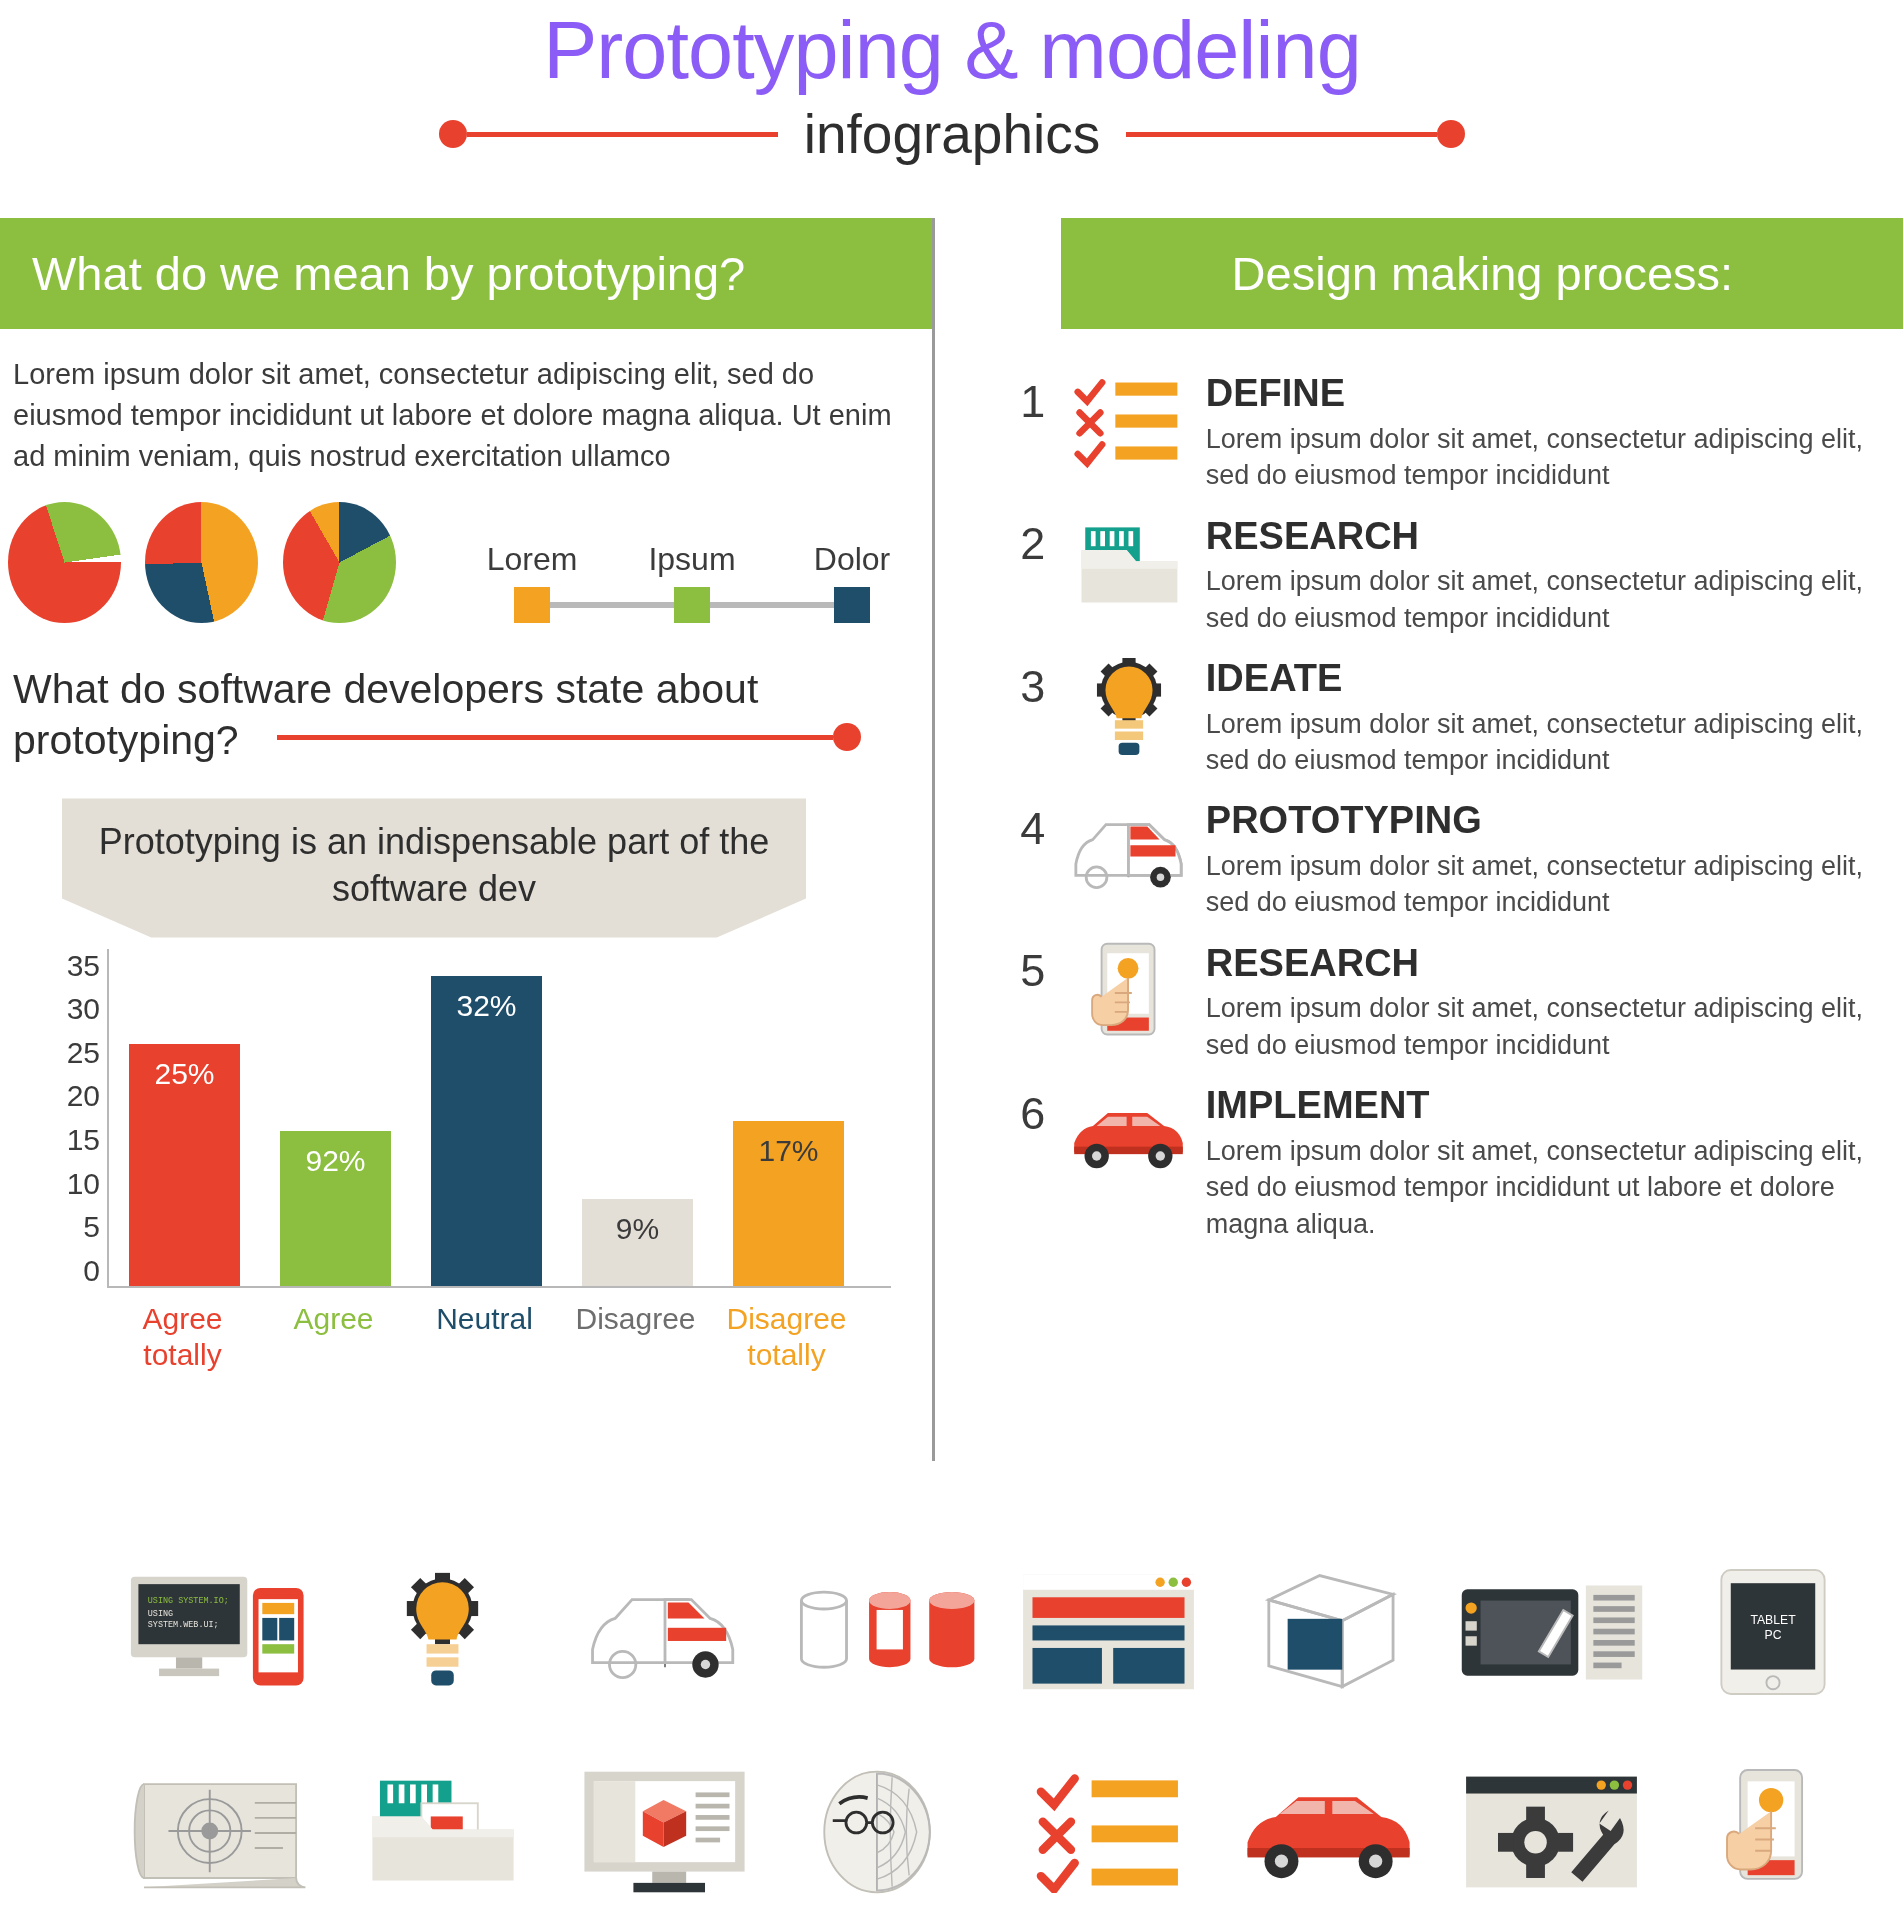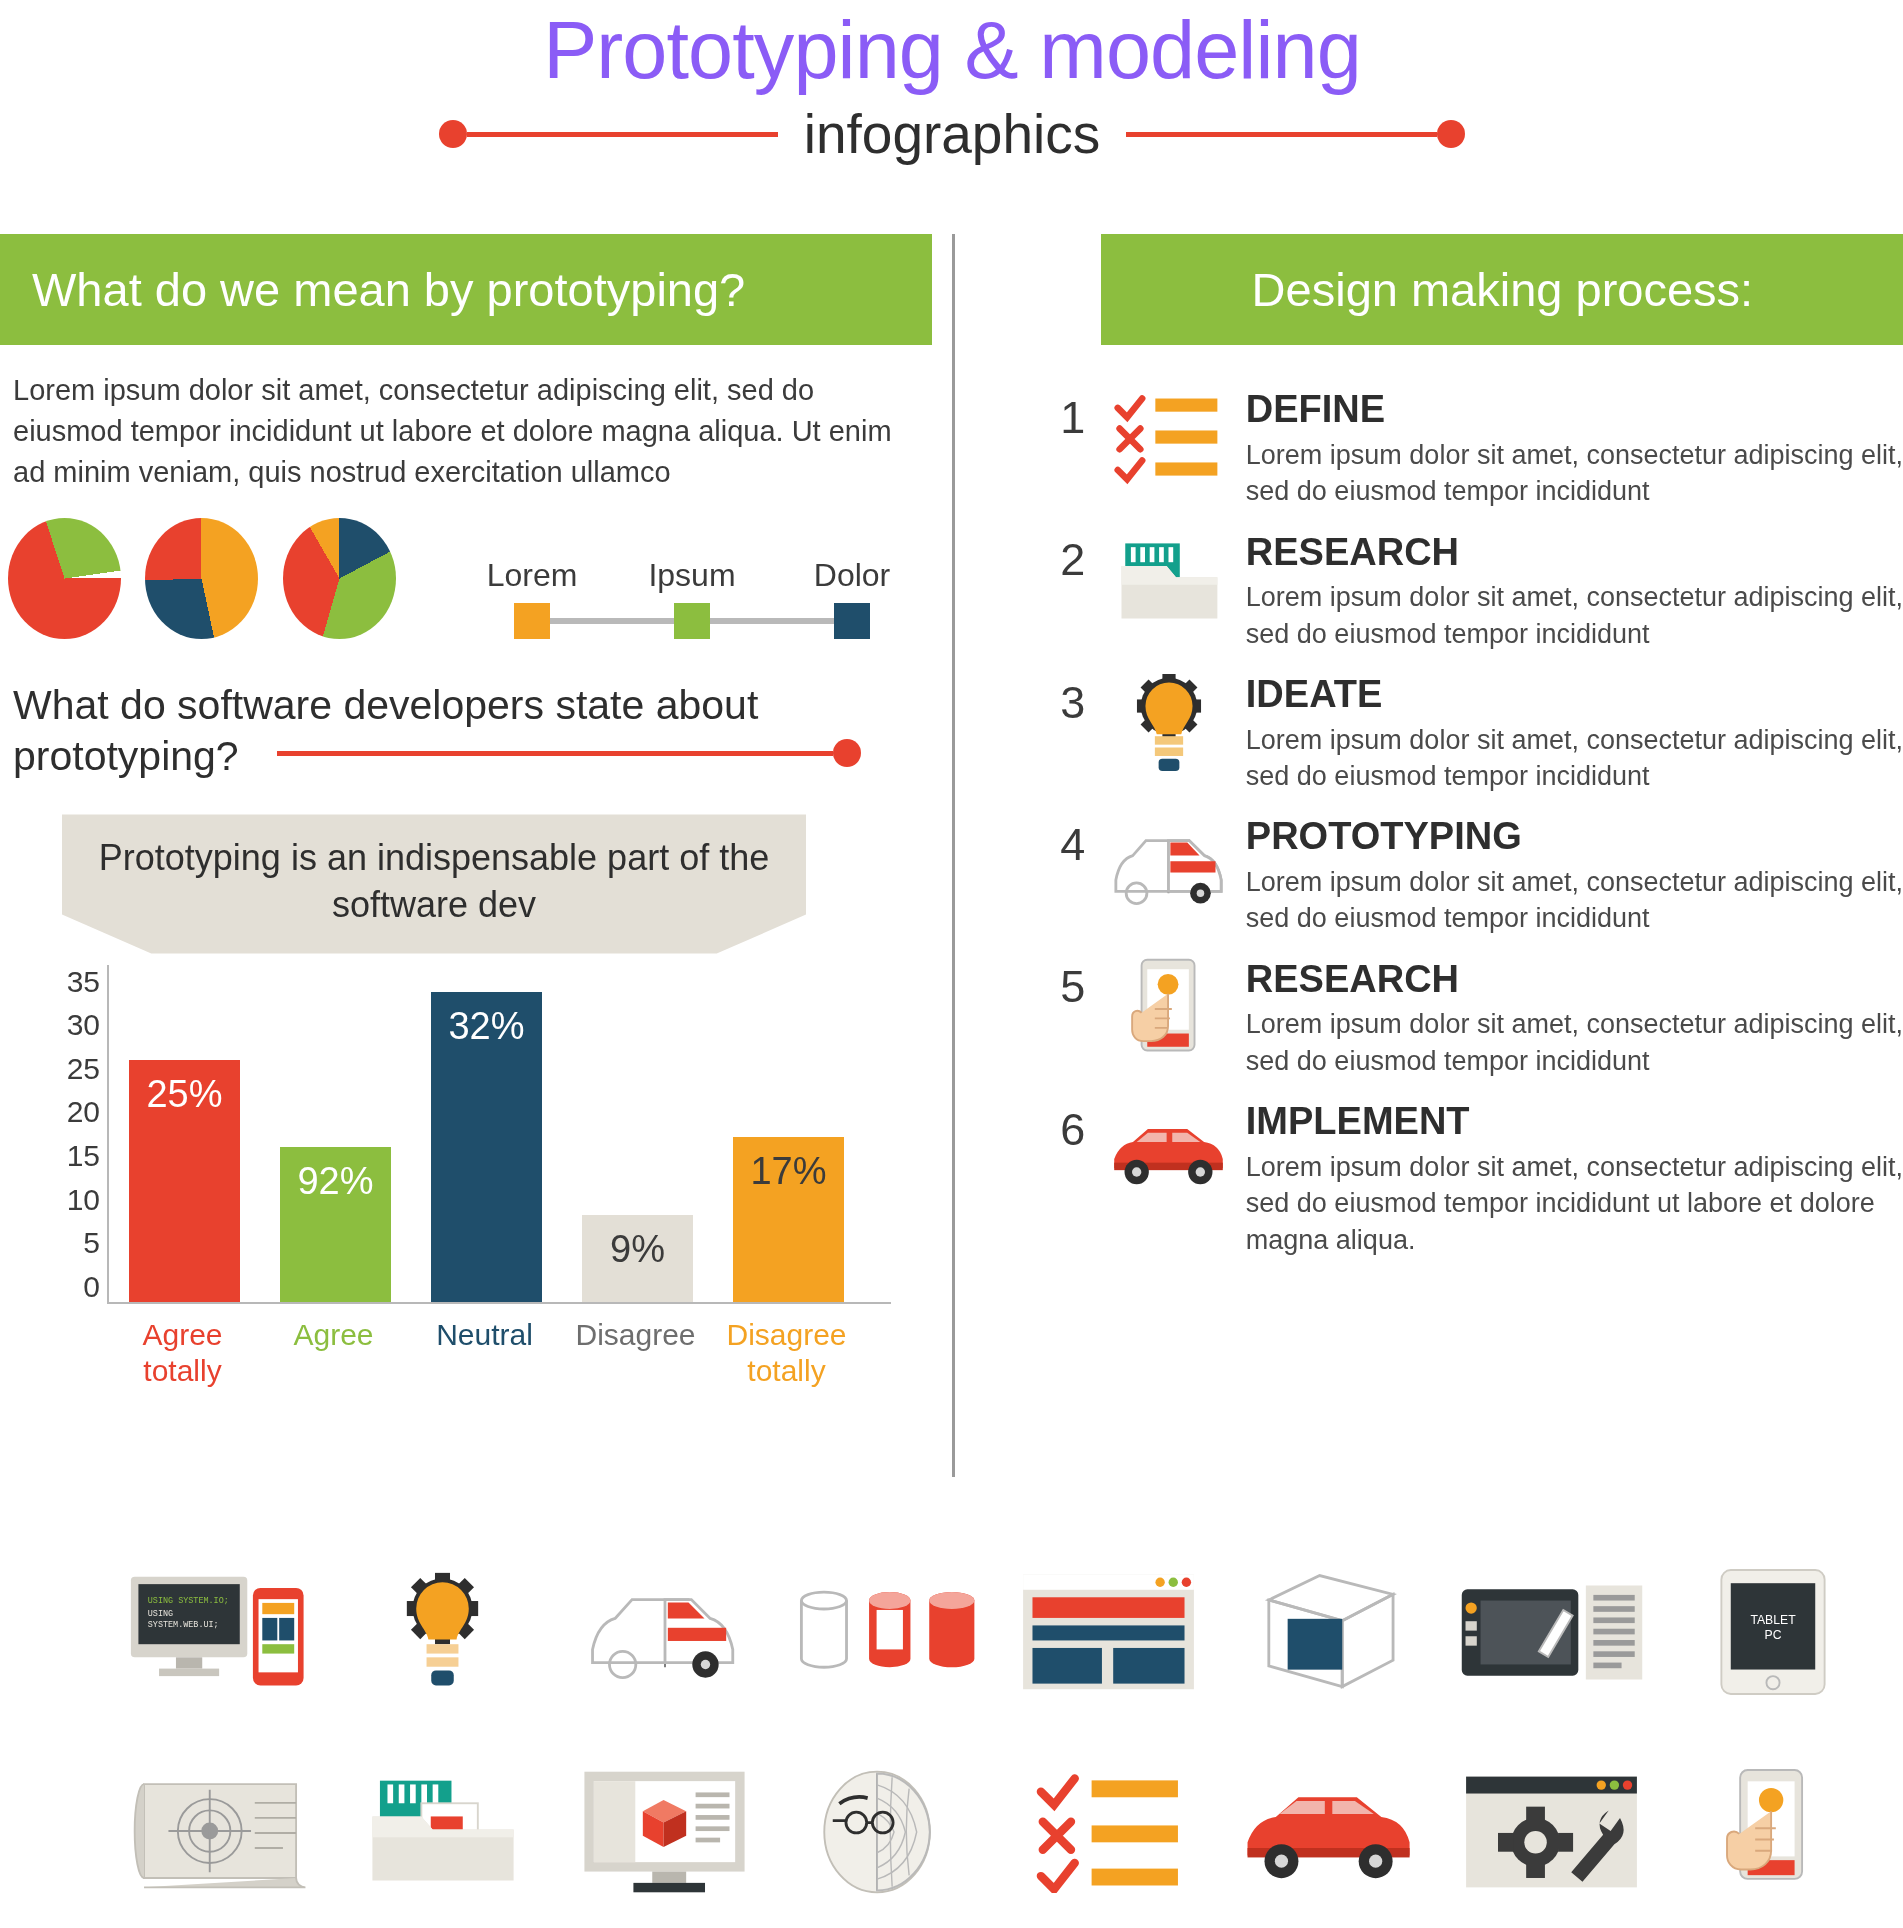--- a/index.html
+++ b/index.html
@@ -44,23 +44,22 @@
     font-size: 55px;
     color: #2e2e2e;
     padding: 0 26px;
     font-weight: 400;
   }
 
   
   .columns {
     position: relative;
     display: flex;
-    margin-top: 68px;
+    margin-top: 52px;
     height: 1262px;
-    gap: 20px;
   }
   .col-left { width: 932px; position: relative; }
   .col-divider {
     width: 2.8px;
     background: #9a9a9a;
     margin: 0 21px 0 0;
     height: 1243px;
   }
   .col-right { flex: 1; position: relative; padding-left: 43px; }
 
@@ -166,21 +165,21 @@
     border-left: 2.8px solid #b8b8b8;
     border-bottom: 2.8px solid #b8b8b8;
     display: flex; align-items: flex-end;
   }
   .bar-slot { width: 151px; display: flex; justify-content: center; }
   .bar {
     width: 111px; position: relative;
     display: flex; align-items: flex-start; justify-content: center;
   }
   .bar span {
-    font-size: 38px; color: #ffffff; margin-top: 13px;
+    font-size: 30px; color: #ffffff; margin-top: 13px;
   }
   .bar.grey span { color: #3b3b3b; }
   .bar.orange span { color: #3b3b3b; }
   .x-labels {
     position: absolute; left: 73px; top: 352px; right: 16px;
     display: flex;
   }
   .x-labels div {
     width: 151px; text-align: center; font-size: 30px; line-height: 1.2;
   }

